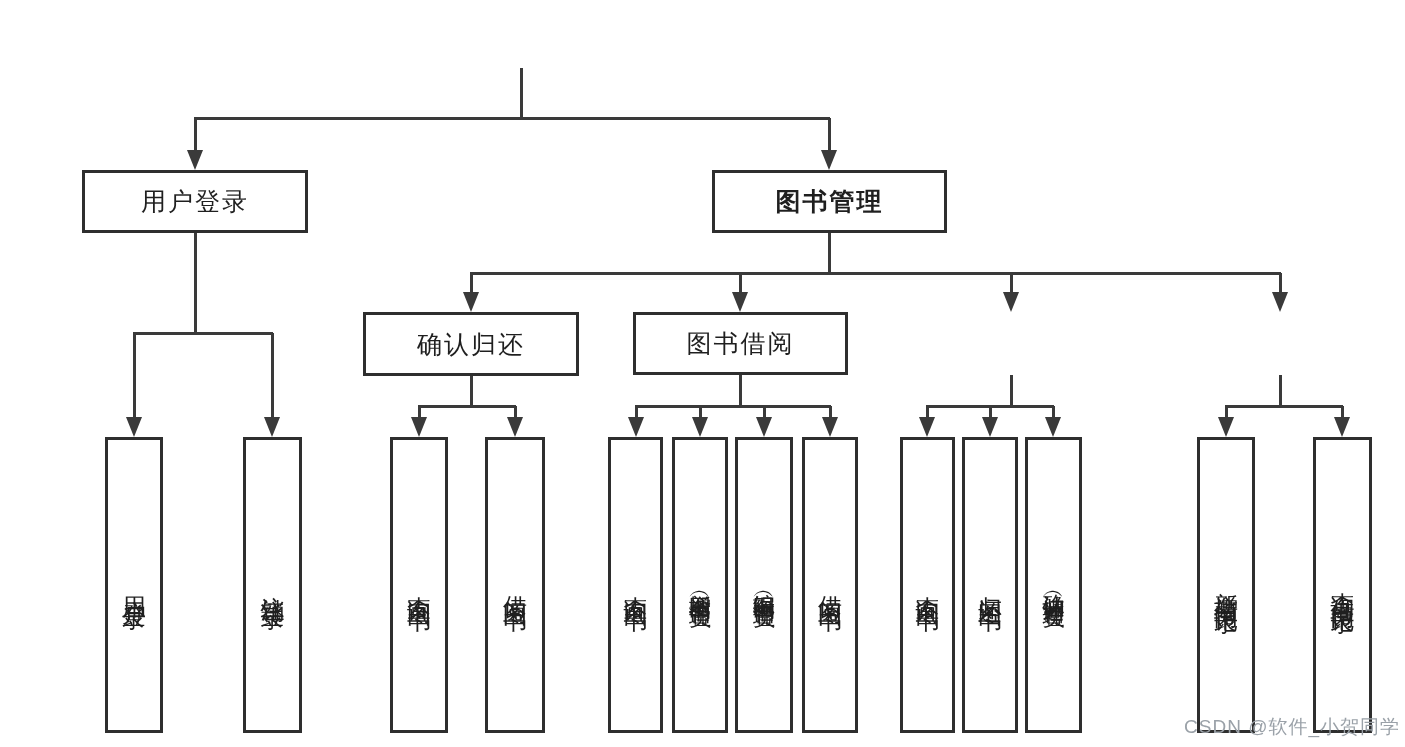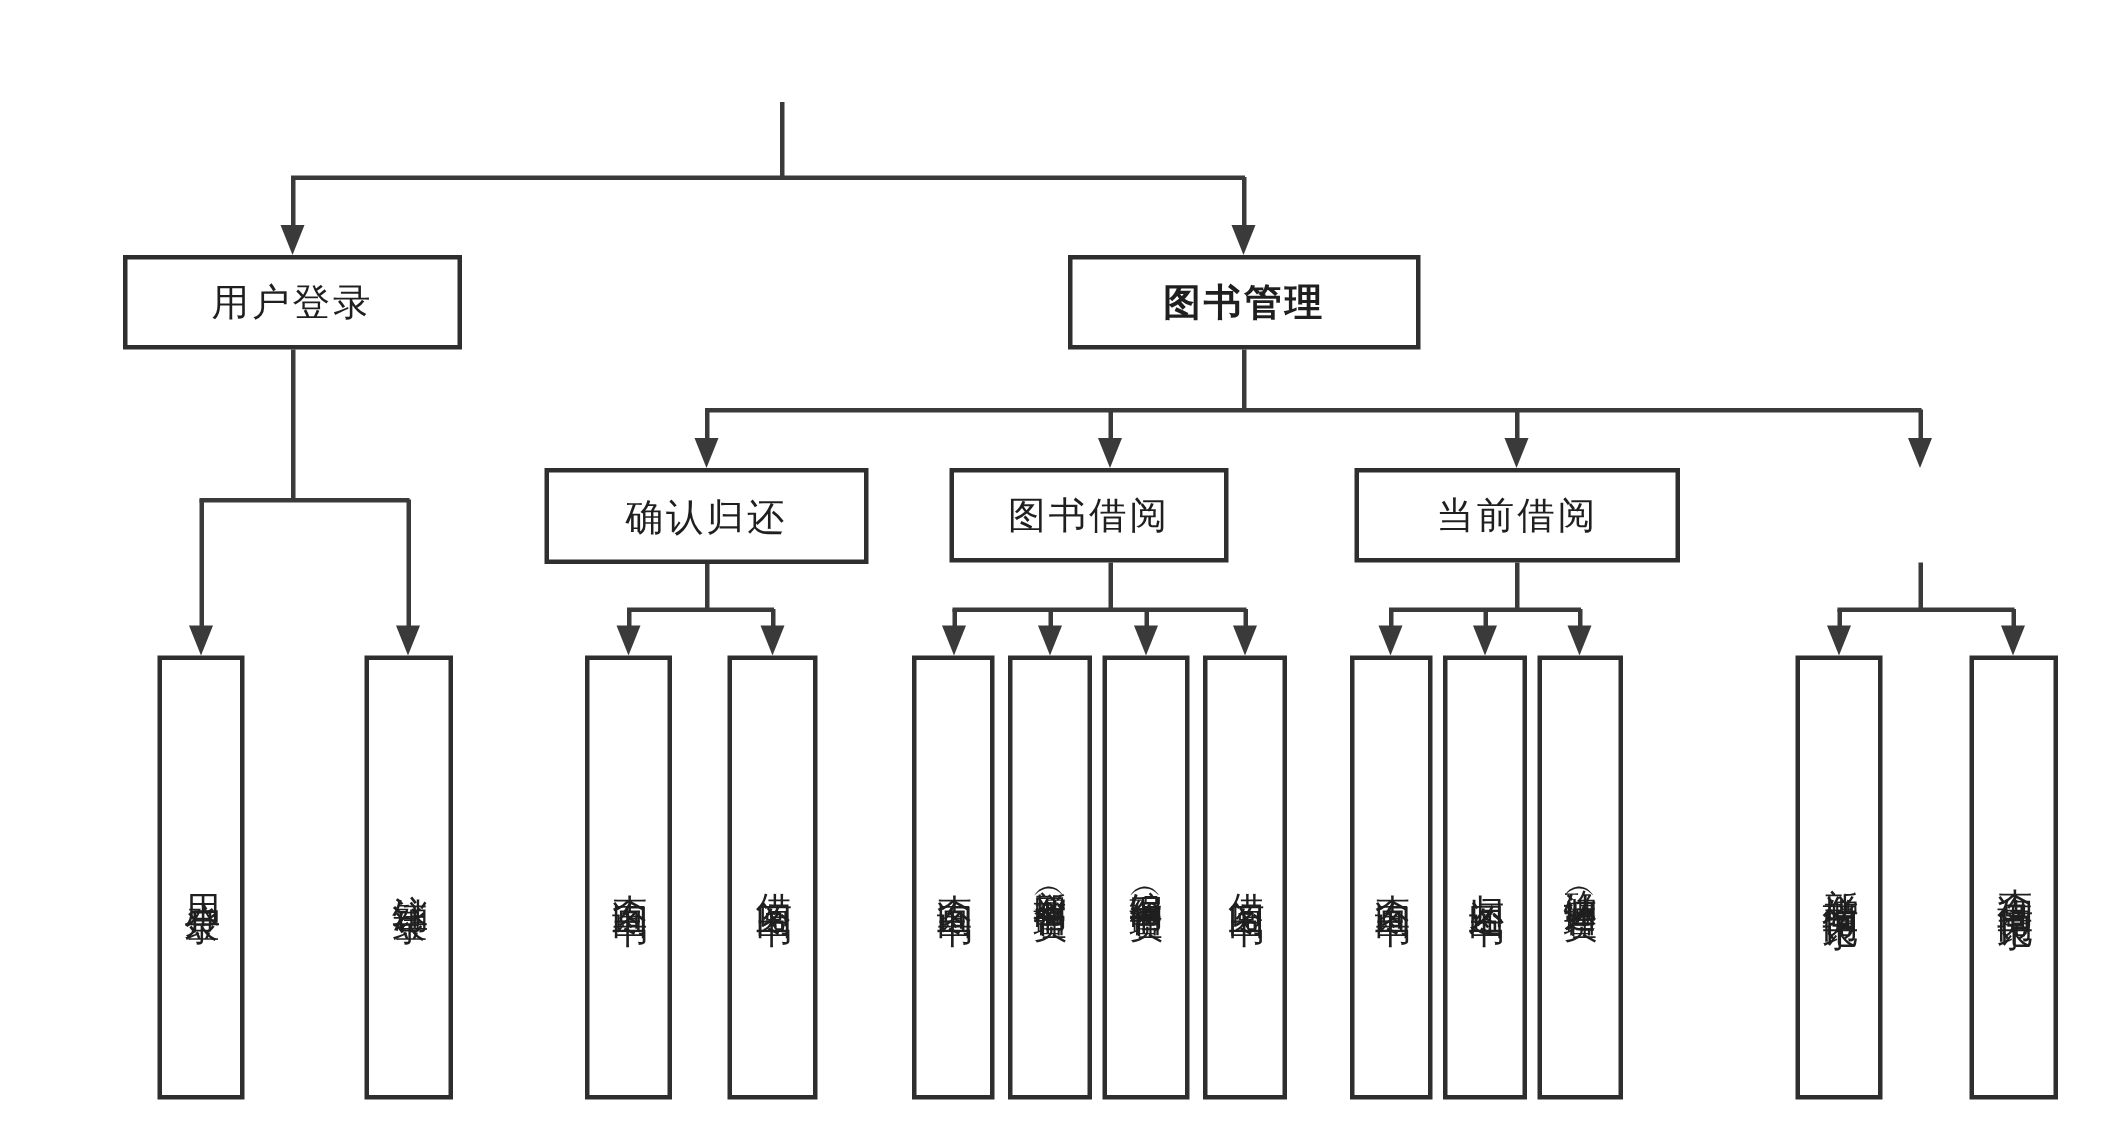--- a/index.html
+++ b/index.html
@@ -39,25 +39,22 @@
   <div class="box" style="left:82px;top:170px;width:226px;height:63px;">
     <span class="node-label">用户登录</span>
   </div>
   <div class="box" style="left:712px;top:170px;width:235px;height:63px;font-weight:bold;">
     <span class="node-label">图书管理</span>
   </div>
 
   <div class="box" style="left:363px;top:312px;width:216px;height:64px;">
     <span class="node-label">确认归还</span>
   </div>
-  <div class="box" style="left:633px;top:312px;width:186px;height:63px;">
+  <div class="box" style="left:633px;top:312px;width:215px;height:63px;">
     <span class="node-label">图书借阅</span>
-  </div>
-  <div class="box" style="left:903px;top:312px;width:217px;height:63px;">
-    <span class="node-label">当前借阅</span>
   </div>
 
   <div class="box" style="left:105px;top:437px;width:58px;height:296px;">
     <span class="leaf-text">用户登录</span>
   </div>
   <div class="box" style="left:243px;top:437px;width:59px;height:296px;">
     <span class="leaf-text">注销登录</span>
   </div>
 
   <div class="box" style="left:390px;top:437px;width:58px;height:296px;">
@@ -90,20 +87,21 @@
     <span class="leaf-text" style="font-size:22px;letter-spacing:2px;">确认归还（管理员）</span>
   </div>
 
   <div class="box" style="left:1197px;top:437px;width:58px;height:296px;">
     <span class="leaf-text">新增借阅记录</span>
   </div>
   <div class="box" style="left:1313px;top:437px;width:59px;height:296px;">
     <span class="leaf-text">查询借阅记录</span>
   </div>
 
+  <div class="watermark">CSDN @软件_小贺同学</div>
 <div class="vline" style="left: 520px; top: 68px; height: 50px;"></div>
     <div class="vline" style="left: 828px; top: 233px; height: 40px;"></div>
     <div class="vline" style="left: 194px; top: 233px; height: 100px;"></div>
     <div class="vline" style="left: 470px; top: 376px; height: 30px;"></div>
     <div class="vline" style="left: 739px; top: 375px; height: 31px;"></div>
     <div class="vline" style="left: 1010px; top: 375px; height: 31px;"></div>
     <div class="vline" style="left: 1279px; top: 375px; height: 31px;"></div>
     <div class="hline" style="left: 194px; top: 117px; width: 636px;"></div>
     <div class="hline" style="left: 470px; top: 272px; width: 811px;"></div>
     <div class="hline" style="left: 133px; top: 332px; width: 140px;"></div>

